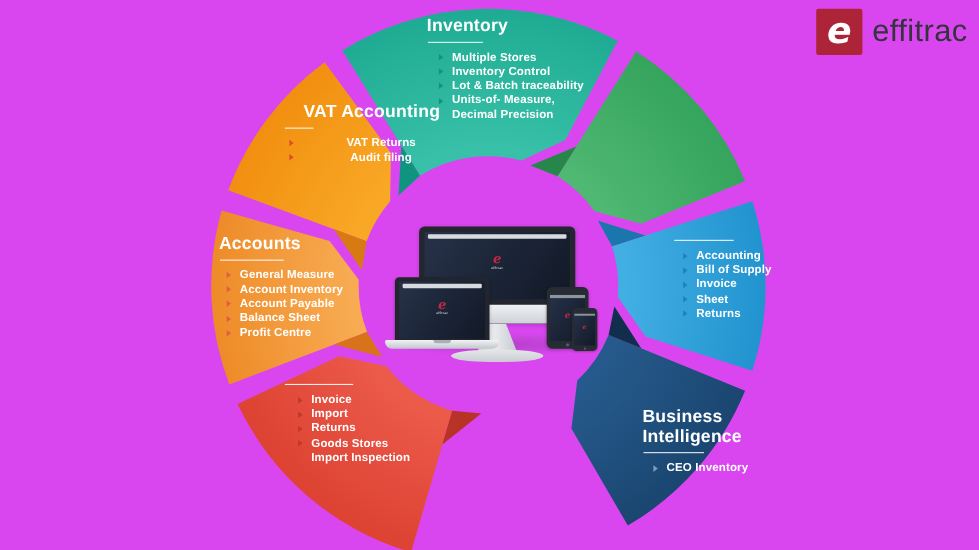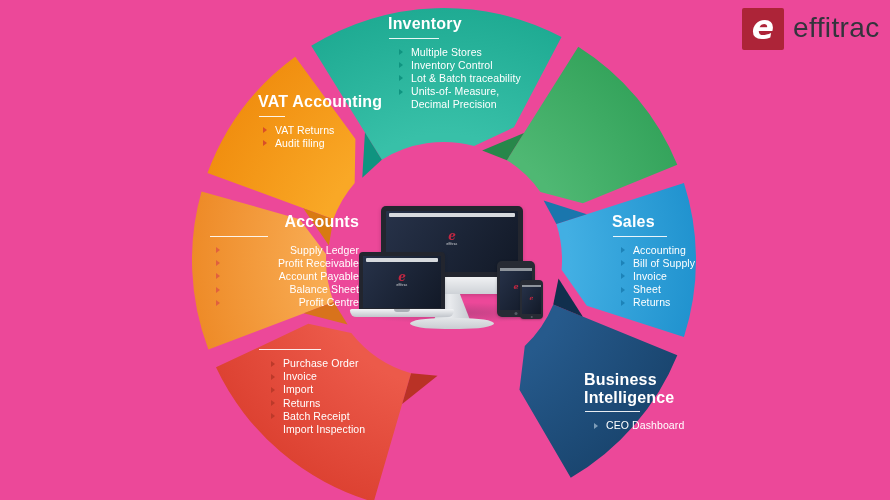--- a/index.html
+++ b/index.html
@@ -1,25 +1,25 @@
 <!DOCTYPE html>
 <html><head>
 <meta charset="utf-8">
 <style>
   html,body{margin:0;padding:0;background:#fff;}
-  .stage{position:relative;width:890px;height:500px;background:#ec4899;overflow:hidden;
+  .stage{position:relative;width:890px;height:500px;background:#d946ef;overflow:hidden;
          font-family:"Liberation Sans",sans-serif;}
   #ring{position:absolute;left:0;top:0;z-index:1;}
 
   
   .seg{position:absolute;color:#fff;z-index:5;}
   .seg .t{margin:0;font-size:16px;line-height:17.5px;font-weight:bold;
           white-space:pre-line;letter-spacing:.2px;}
   .rule{height:1px;background:rgba(255,255,255,.9);margin:5px 0 7px 1px;}
-  ul.items{margin:0;padding:0;list-style:none;}
+  ul.items{margin:0;padding:0;list-style:none;font-weight:bold;}
   .items li{position:relative;padding-left:13px;font-size:10.5px;line-height:13.2px;
             white-space:pre;letter-spacing:.1px;}
   .blt{position:absolute;left:1px;top:3.5px;width:0;height:0;
        border-left:4px solid var(--blt,#fff);
        border-top:3px solid transparent;border-bottom:3px solid transparent;}
 
   
   .devices{position:absolute;left:0;top:0;z-index:2;}
   .dev-shadow{position:absolute;left:348px;top:302px;width:210px;height:22px;
       background:radial-gradient(ellipse at center,rgba(40,44,60,.22) 0%,rgba(40,44,60,0) 68%);}
@@ -133,65 +133,63 @@
       <li><i class="blt"></i><span>Multiple Stores</span></li>
       <li><i class="blt"></i><span>Inventory Control</span></li>
       <li><i class="blt"></i><span>Lot &amp; Batch traceability</span></li>
       <li><i class="blt"></i><span>Units-of- Measure,</span></li>
       <li><span>Decimal Precision</span></li>
     </ul>
   </div>
 
 
   <div class="seg" style="left: 612px; top: 213px; width: 110px; --blt: #1d83b8;">
-    <h2 class="t">Sales</h2>
     <div class="rule" style="width:54px;"></div>
     <ul class="items" style="margin-left:8px;">
       <li><i class="blt"></i><span>Accounting</span></li>
       <li><i class="blt"></i><span>Bill of Supply</span></li>
       <li><i class="blt"></i><span>Invoice</span></li>
       <li><i class="blt"></i><span>Sheet</span></li>
       <li><i class="blt"></i><span>Returns</span></li>
     </ul>
   </div>
 
   <div class="seg" style="left: 584px; top: 371px; width: 140px; --blt: #7f9db8;">
     <h2 class="t">Business
 Intelligence</h2>
     <div class="rule" style="width:55px;"></div>
     <ul class="items" style="margin-left:9px;">
-      <li><i class="blt"></i><span>CEO Dashboard</span></li>
+      <li><i class="blt"></i><span>CEO Inventory</span></li>
     </ul>
   </div>
 
   <div class="seg" style="left: 258px; top: 344px; width: 150px; --blt: #bc3a2a;">
     <div class="rule" style="width:62px;"></div>
     <ul class="items" style="margin-left:12px;">
-      <li><i class="blt"></i><span>Purchase Order</span></li>
       <li><i class="blt"></i><span>Invoice</span></li>
       <li><i class="blt"></i><span>Import</span></li>
       <li><i class="blt"></i><span>Returns</span></li>
-      <li><i class="blt"></i><span>Batch Receipt</span></li>
+      <li><i class="blt"></i><span>Goods Stores</span></li>
       <li><span>Import Inspection</span></li>
     </ul>
   </div>
 
-  <div class="seg" style="left: 209px; top: 213px; width: 150px; text-align: right; --blt: #e0603e;">
+  <div class="seg" style="left: 199px; top: 213px; width: 150px; --blt: #e0603e;">
     <h2 class="t">Accounts</h2>
     <div class="rule" style="width:58px;"></div>
     <ul class="items" style="margin-left:6px;">
-      <li><i class="blt"></i><span>Supply Ledger</span></li>
-      <li><i class="blt"></i><span>Profit Receivable</span></li>
+      <li><i class="blt"></i><span>General Measure</span></li>
+      <li><i class="blt"></i><span>Account Inventory</span></li>
       <li><i class="blt"></i><span>Account Payable</span></li>
       <li><i class="blt"></i><span>Balance Sheet</span></li>
       <li><i class="blt"></i><span>Profit Centre</span></li>
     </ul>
   </div>
 
-  <div class="seg" style="left: 258px; top: 93px; width: 160px; --blt: #d94f28;">
+  <div class="seg" style="left: 258px; top: 93px; width: 160px; text-align: center; --blt: #d94f28;">
     <h2 class="t">VAT Accounting</h2>
     <div class="rule" style="width:26px;"></div>
     <ul class="items" style="margin-left:4px;">
       <li><i class="blt"></i><span>VAT Returns</span></li>
       <li><i class="blt"></i><span>Audit filing</span></li>
     </ul>
   </div>
 
   <div class="devices">
     <div class="dev-shadow"></div>

